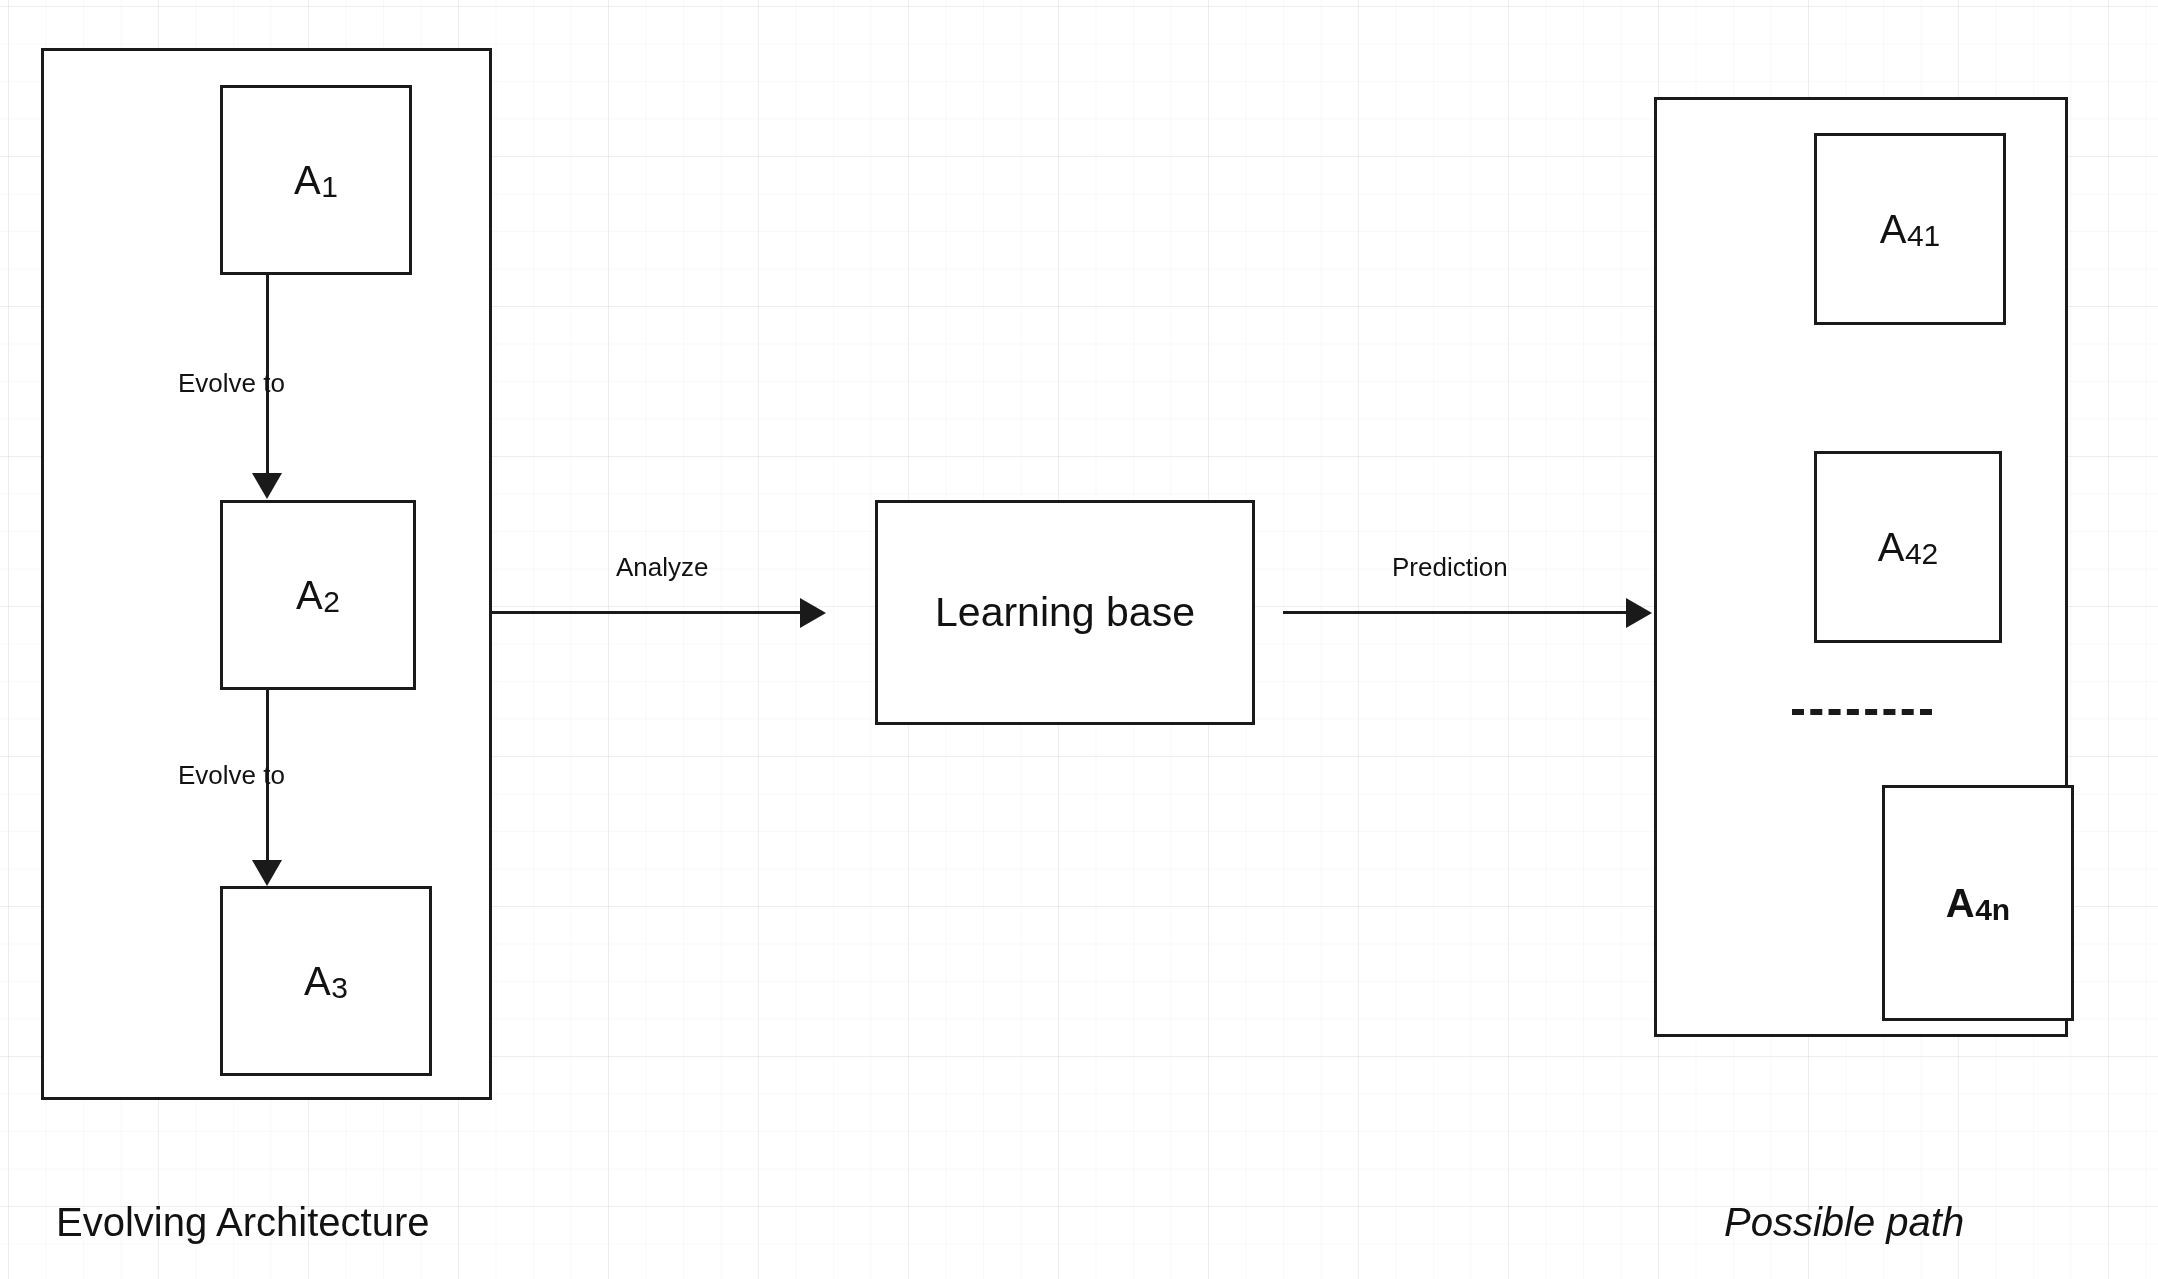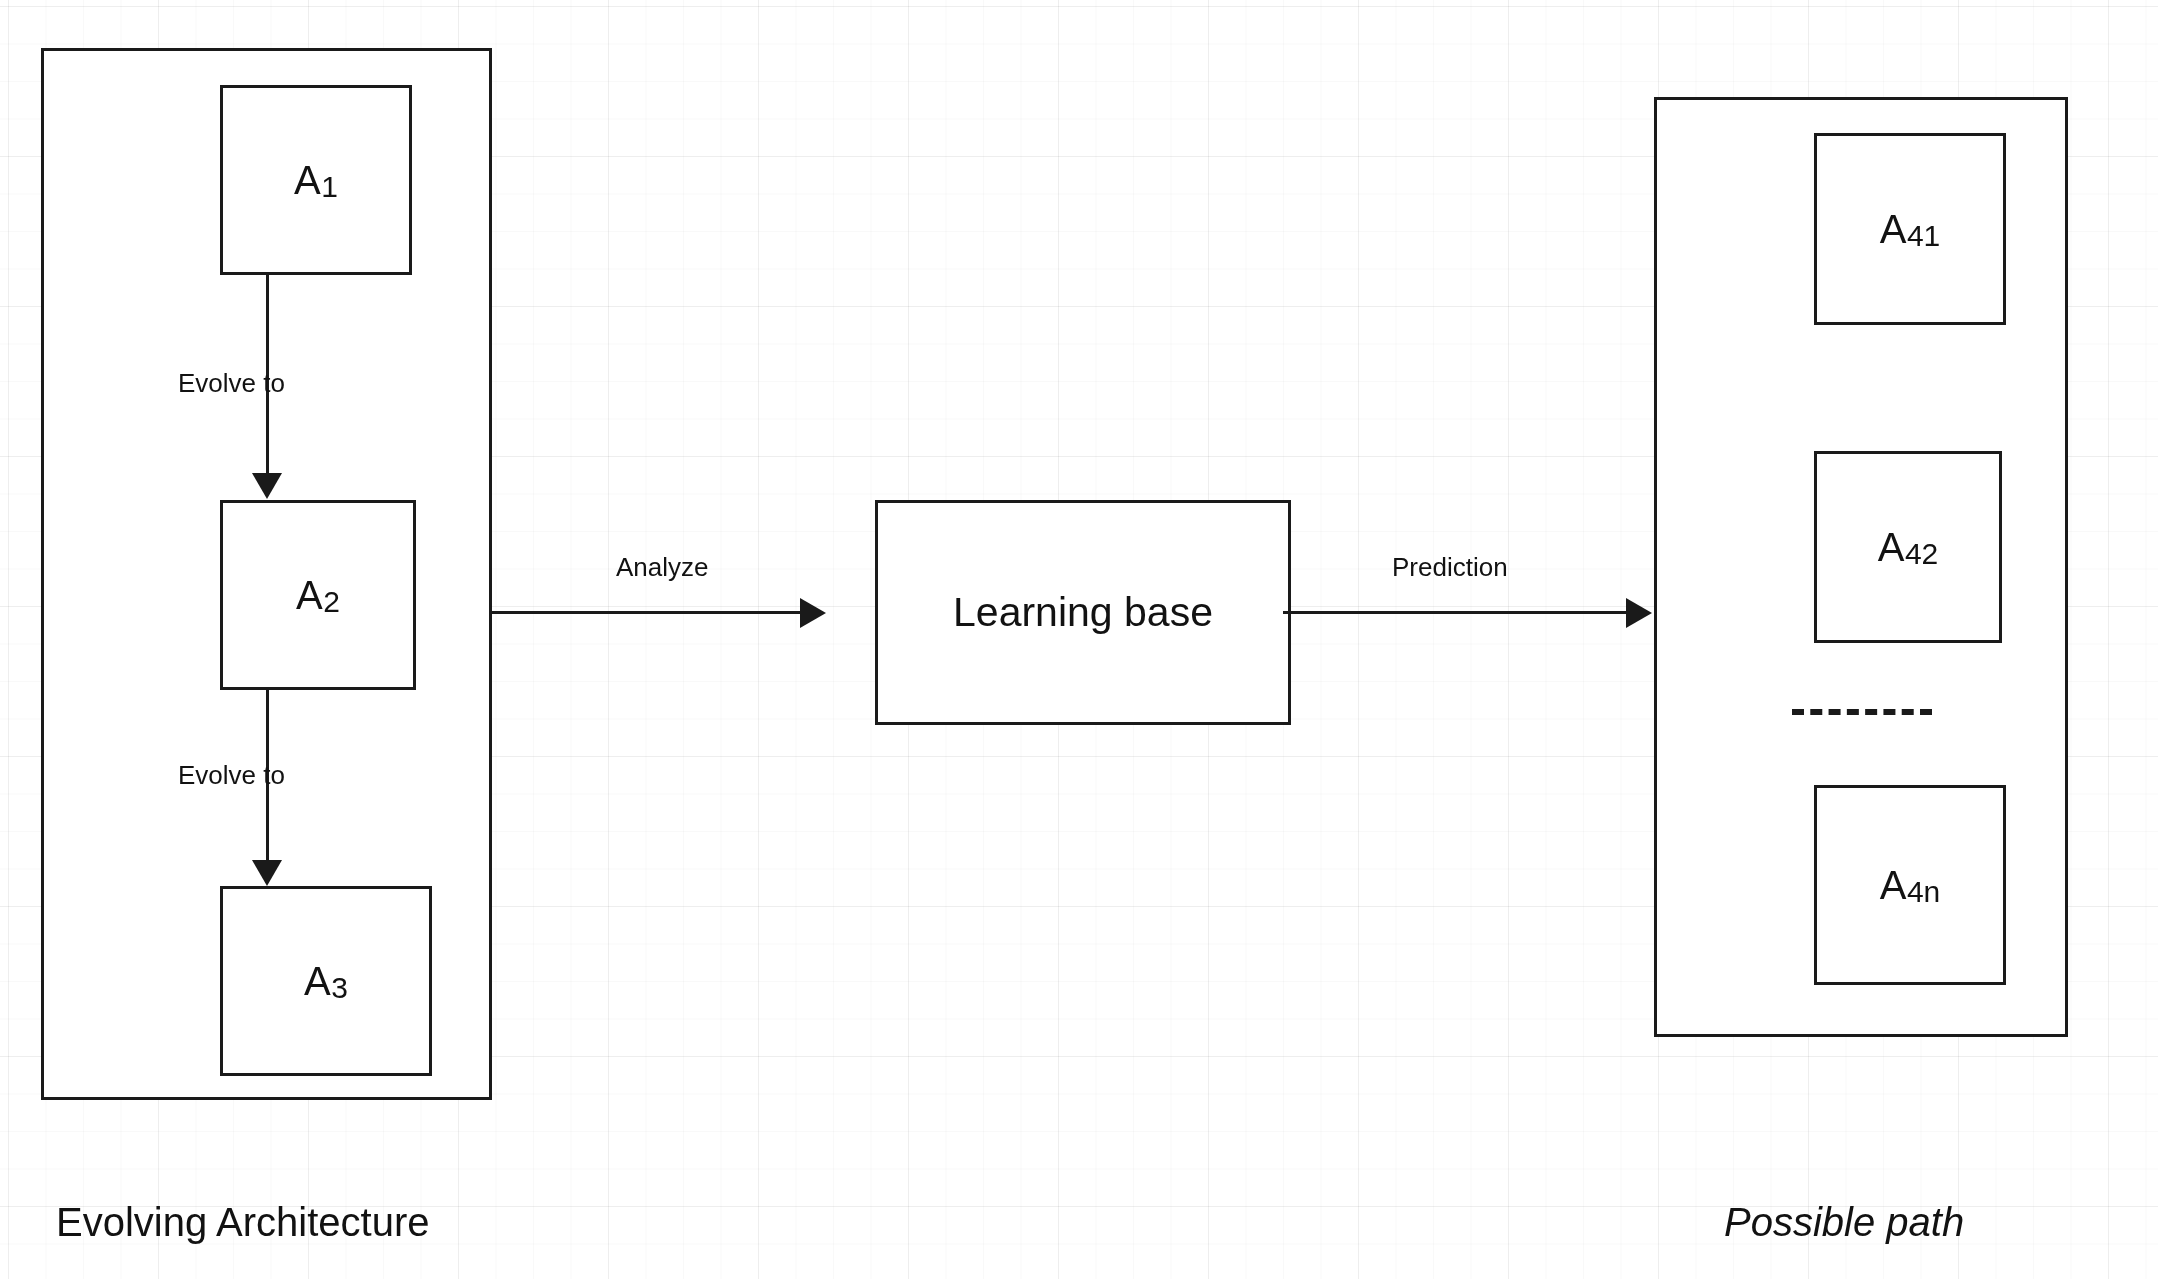--- a/index.html
+++ b/index.html
@@ -137,41 +137,41 @@
   <div class="edge-label" style="left:178px; top:760px;">Evolve to</div>
 
   <div class="node-box" style="left:172px; top:886px; width:212px; height:190px;">
     <span class="node-label"><span>A</span><span class="sub">3</span></span>
   </div>
 
   <div class="h-line" style="left:492px; top:611px; width:310px;"></div>
   <div class="arrow-right" style="left:800px; top:598px;"></div>
   <div class="edge-label" style="left:616px; top:552px;">Analyze</div>
 
-  <div class="node-box" style="left:827px; top:500px; width:416px; height:225px;">
+  <div class="node-box" style="left:827px; top:500px; width:380px; height:225px;">
     <span class="center-label">Learning base</span>
   </div>
 
   <div class="h-line" style="left:1283px; top:611px; width:345px;"></div>
   <div class="arrow-right" style="left:1626px; top:598px;"></div>
   <div class="edge-label" style="left:1392px; top:552px;">Prediction</div>
 
   <div class="container-box" style="left:1654px; top:97px; width:414px; height:940px;"></div>
 
   <div class="node-box" style="left:1766px; top:133px; width:192px; height:192px;">
     <span class="node-label"><span>A</span><span class="sub">41</span></span>
   </div>
 
   <div class="node-box" style="left:1766px; top:451px; width:188px; height:192px;">
     <span class="node-label"><span>A</span><span class="sub">42</span></span>
   </div>
 
   <div class="dashed-sep" style="left:1792px; top:709px; width:140px;"></div>
 
-  <div class="node-box" style="left:1766px; top:785px; width:192px; height:200px;">
+  <div class="node-box" style="left:1834px; top:785px; width:192px; height:236px;font-weight:bold;">
     <span class="node-label"><span>A</span><span class="sub">4n</span></span>
   </div>
 
   <div class="caption" style="left:56px; top:1200px;">Evolving Architecture</div>
 
   <div class="caption" style="left:1724px; top:1200px;font-style:italic;">Possible path</div>
 
 </div>
 
 </body></html>

